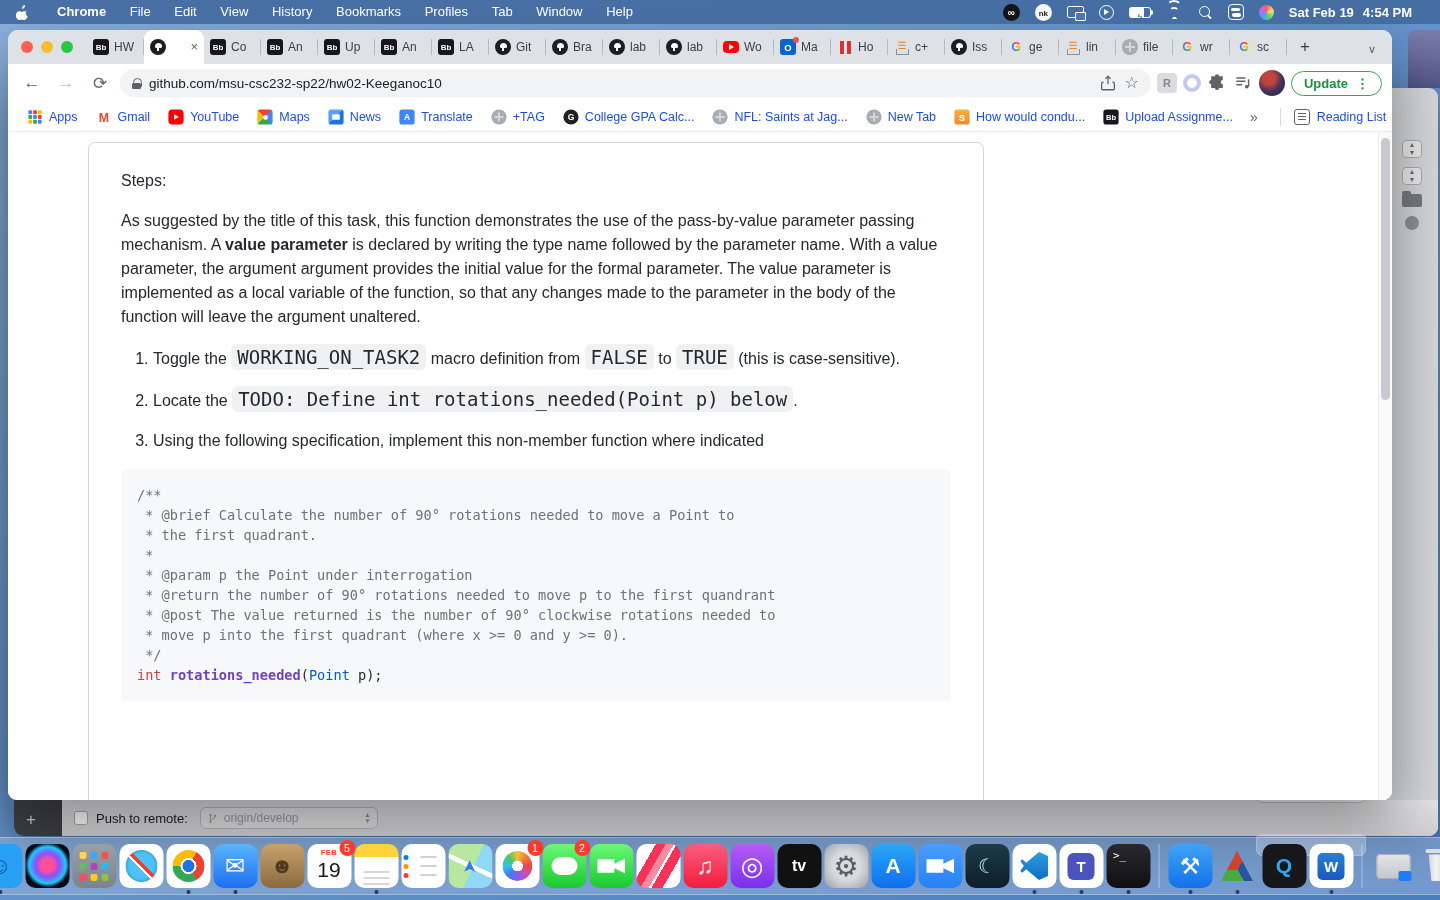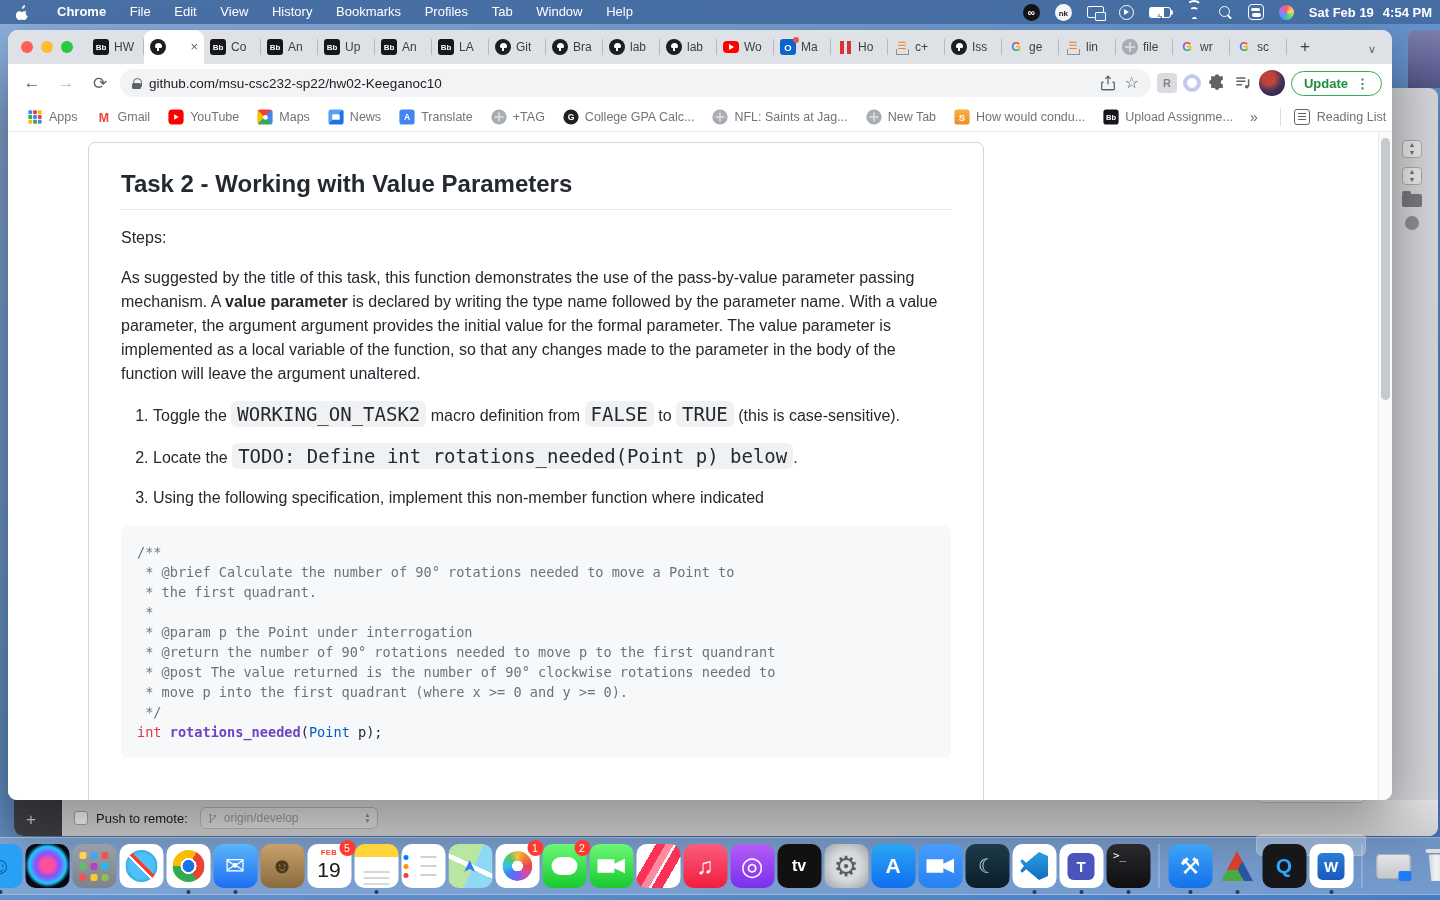--- a/index.html
+++ b/index.html
@@ -9,21 +9,21 @@
             background:linear-gradient(150deg,#8fb2de 0%,#6795cd 45%,#49203-?#,#4a7cc0 100%);
             background:linear-gradient(150deg,#8fb2de 0%,#6795cd 45%,#4a7cc0 100%); }
 
   
   .menubar { position:absolute; top:0; left:0; right:0; height:24px; z-index:60;
     background:rgba(66,106,160,0.92); display:flex; align-items:center; color:#fff; font-size:13px; }
   .menubar .apple { margin:0 18px 0 16px; width:13px; height:15px; }
   .menubar .apple svg { width:13px; height:15px; fill:#fff; }
   .menu-item { padding:0 10px; line-height:24px; }
   .menu-item[data-bold="true"] { font-weight:700; }
-  .mb-right { margin-left:auto; display:flex; align-items:center; gap:15px; padding-right:8px; }
+  .mb-right { margin-left:auto; display:flex; align-items:center; gap:15px; padding-right:28px; }
   .status-icon { position:relative; display:inline-block; }
   .status-icon[data-icon="creative-cloud-icon"]{width:17px;height:17px;border-radius:50%;background:#141414;text-align:center;}
   .status-icon[data-icon="creative-cloud-icon"]::before{content:"\221E";color:#fff;font-size:10px;font-weight:700;line-height:16px;}
   .status-icon[data-icon="nk-badge-icon"]{width:17px;height:17px;border-radius:50%;background:#f5f5f5;text-align:center;}
   .status-icon[data-icon="nk-badge-icon"]::before{content:"nk";color:#1c1c1c;font-size:8px;font-weight:700;line-height:17px;}
   .status-icon[data-icon="display-mirroring-icon"]{width:17px;height:12px;border:1.5px solid #fff;border-radius:2px;}
   .status-icon[data-icon="display-mirroring-icon"]::after{content:"";position:absolute;right:-3px;bottom:-4px;width:9px;height:7px;background:#4c77ae;border:1.5px solid #fff;border-radius:1px;}
   .status-icon[data-icon="play-circle-icon"]{width:15px;height:15px;border:1.5px solid #fff;border-radius:50%;}
   .status-icon[data-icon="play-circle-icon"]::before{content:"";position:absolute;left:4.5px;top:3px;border-left:5px solid #fff;border-top:3.2px solid transparent;border-bottom:3.2px solid transparent;}
   .status-icon[data-icon="battery-charging-icon"]{width:22px;height:11px;border:1px solid rgba(255,255,255,.95);border-radius:3px;background:linear-gradient(90deg,#fff 0 72%,transparent 72%);text-align:center;}
@@ -134,21 +134,21 @@
   .tb-ic { width:20px; height:20px; flex:none; }
   .tb-ic svg { width:20px; height:20px; }
   .avatar { width:26px; height:26px; border-radius:50%; background:radial-gradient(circle at 38% 32%,#c1443c 0 26%,#42315c 55%,#1d2440 100%); flex:none; }
   .update-btn { display:flex; align-items:center; gap:8px; border:1px solid #34a853; color:#1e8e3e; border-radius:15px; padding:4px 12px; font-size:13px; font-weight:600; flex:none; }
   .update-dots { font-size:13px; color:#1e8e3e; }
 
   
   .bookmarks { height:30px; background:#fff; display:flex; align-items:center; padding:0 12px; gap:4px; flex:none; border-bottom:1px solid #e8eaed; }
   .bm { display:flex; align-items:center; gap:6px; padding:3px 7px; border-radius:6px; }
   .bm .fav { width:16px; height:16px; transform:scale(.95); }
-  .bm-label { font-size:12.5px; color:#737373; white-space:nowrap; }
+  .bm-label { font-size:12.5px; color:#1d4ed8; white-space:nowrap; }
   .bm-overflow { font-size:14px; color:#5f6368; padding:0 6px; }
   .bm-divider { width:1px; height:18px; background:#dadce0; margin:0 6px; }
   .bm-reading { margin-left:auto; display:flex; align-items:center; gap:7px; padding:3px 6px; }
 
   
   .content { position:relative; flex:1; background:#fff; overflow:hidden; }
   .scrolltrack { position:absolute; right:0; top:0; bottom:0; width:14px; background:#fafafa; border-left:1px solid #ececec; }
   .scrollthumb { position:absolute; right:2px; top:6px; width:9px; height:262px; border-radius:5px; background:#c6cad0; }
   .readme-box { position:absolute; left:80px; top:10px; width:896px; height:720px;
     border:1px solid #d0d7de; border-radius:7px 7px 0 0; background:#fff; }
@@ -540,21 +540,20 @@
       <span class="bm-reading">
         <span class="bm-divider"></span>
         <span class="fav" data-icon="reading-list-icon"></span>
         <span class="bm-label">Reading List</span>
       </span>
     </div>
 
     <div class="content">
       <div class="readme-box">
         <div class="article">
-          <div class="md-h2">Task 2 - Working with Value Parameters</div>
           <p class="md-p">Steps:</p>
           <p class="md-p"><span>As suggested by the title of this task, this function demonstrates the use of the pass-by-value parameter passing mechanism. A </span><strong>value parameter</strong><span> is declared by writing the type name followed by the parameter name. With a value parameter, the argument argument provides the initial value for the formal parameter. The value parameter is implemented as a local variable of the function, so that any changes made to the parameter in the body of the function will leave the argument unaltered.</span></p>
           <ol class="md-ol">
             <li><span>Toggle the </span><code class="inline">WORKING_ON_TASK2</code><span> macro definition from </span><code class="inline">FALSE</code><span> to </span><code class="inline">TRUE</code><span> (this is case-sensitive).</span></li>
             <li><span>Locate the </span><code class="inline">TODO: Define int rotations_needed(Point p) below</code><span>.</span></li>
             <li><span>Using the following specification, implement this non-member function where indicated</span></li>
           </ol>
           <div class="codeblock">
             <pre><span><span class="codeline">/**</span><br><span class="codeline"> * @brief Calculate the number of 90° rotations needed to move a Point to</span><br><span class="codeline"> * the first quadrant.</span><br><span class="codeline"> *</span><br><span class="codeline"> * @param p the Point under interrogation</span><br><span class="codeline"> * @return the number of 90° rotations needed to move p to the first quandrant</span><br><span class="codeline"> * @post The value returned is the number of 90° clockwise rotations needed to</span><br><span class="codeline"> * move p into the first quadrant (where x &gt;= 0 and y &gt;= 0).</span><br><span class="codeline"> */</span><br></span><span class="sig"><span class="kw">int</span><span class="fn"> rotations_needed</span><span class="pl">(</span><span class="ty">Point</span><span class="pl"> p);</span></span></pre>
           </div>

